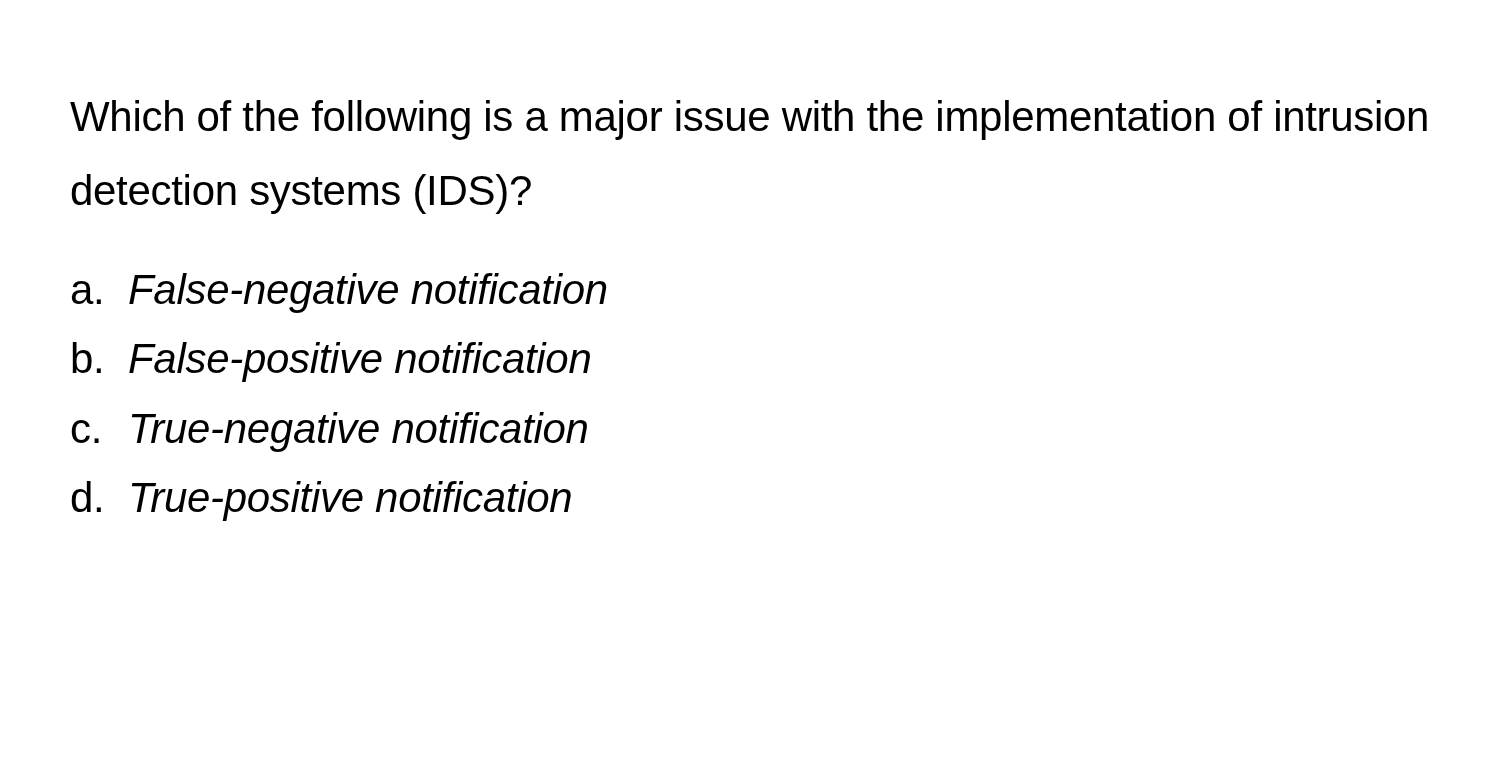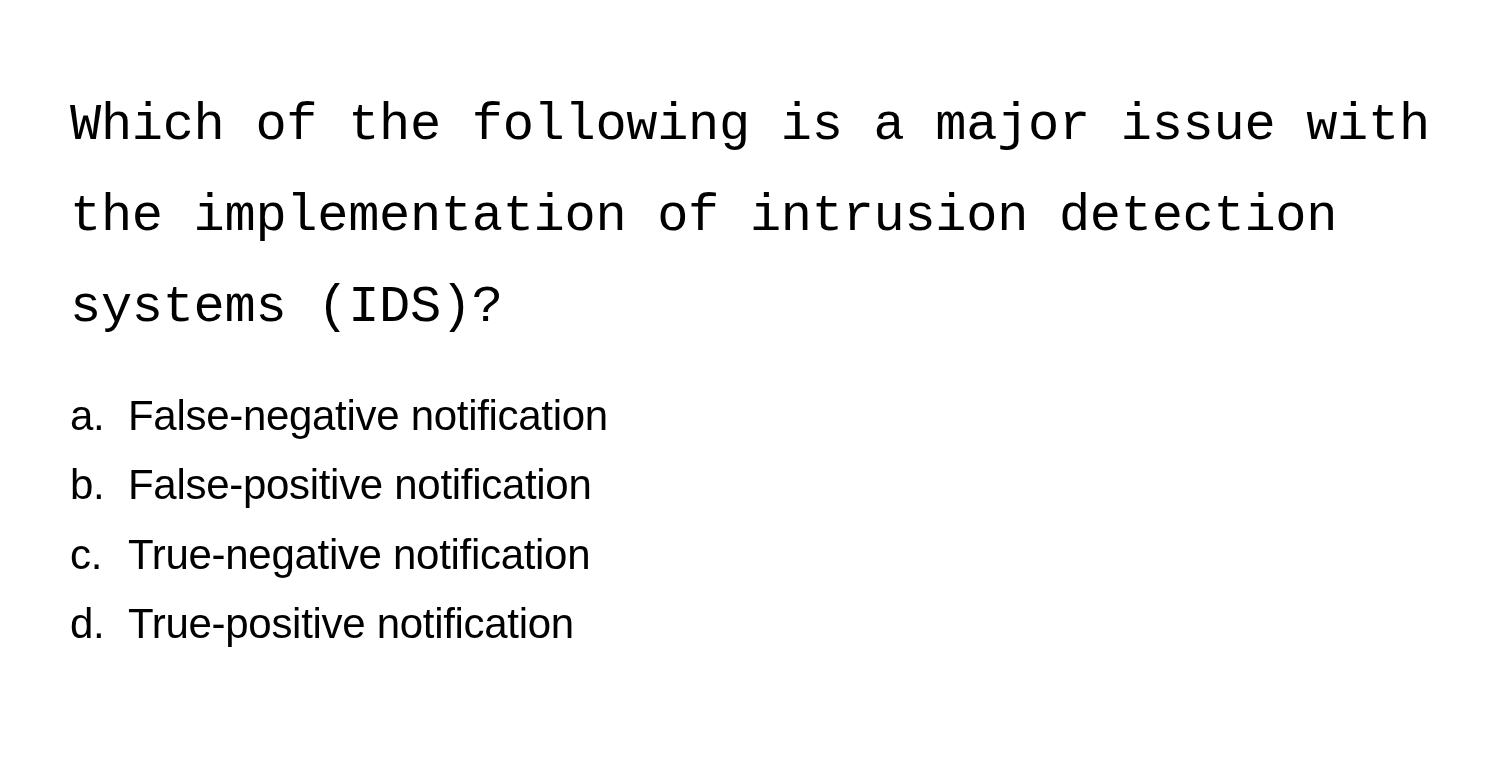--- a/index.html
+++ b/index.html
@@ -9,39 +9,39 @@
     }
     body {
       width: 1500px;
       height: 776px;
       background: #ffffff;
       font-family: -apple-system, BlinkMacSystemFont, "Segoe UI", Helvetica, Arial, sans-serif;
       color: #000000;
       padding: 80px 70px 0 70px;
     }
     .question-text {
-      font-size: 52px;
+      font-size: 42px;
       line-height: 1.75;
       letter-spacing: -0.3px;
       margin-bottom: 28px;
-      font-family: Liberation Mono, monospace;
     }
     .options {
       font-size: 42px;
       line-height: 1.65;
       letter-spacing: -0.3px;
     }
     .option {
       display: flex;
     }
     .option-letter {
       min-width: 58px;
     }
     .option-text {
       flex: 1;
+      font-style: italic;
     }
   </style>
 </head>
 <body>
 
 <div class="question-text">Which of the following is a major issue with the implementation of intrusion detection systems (IDS)?</div>
 
 <div class="options">
   <div class="option">
     <span class="option-letter">a.</span>

